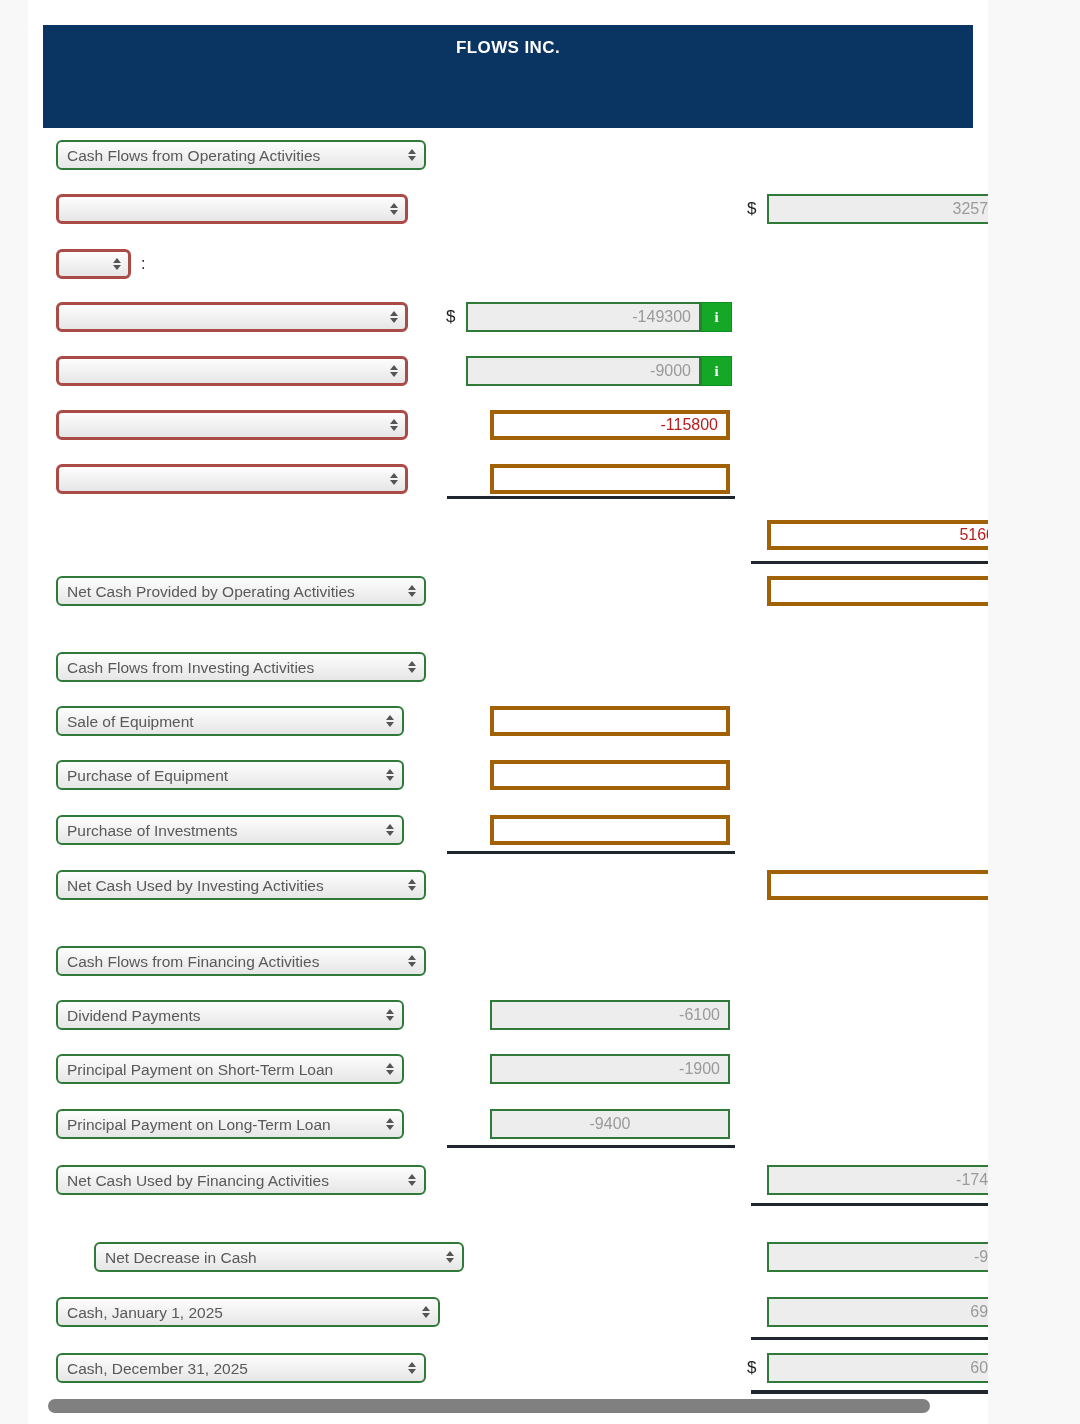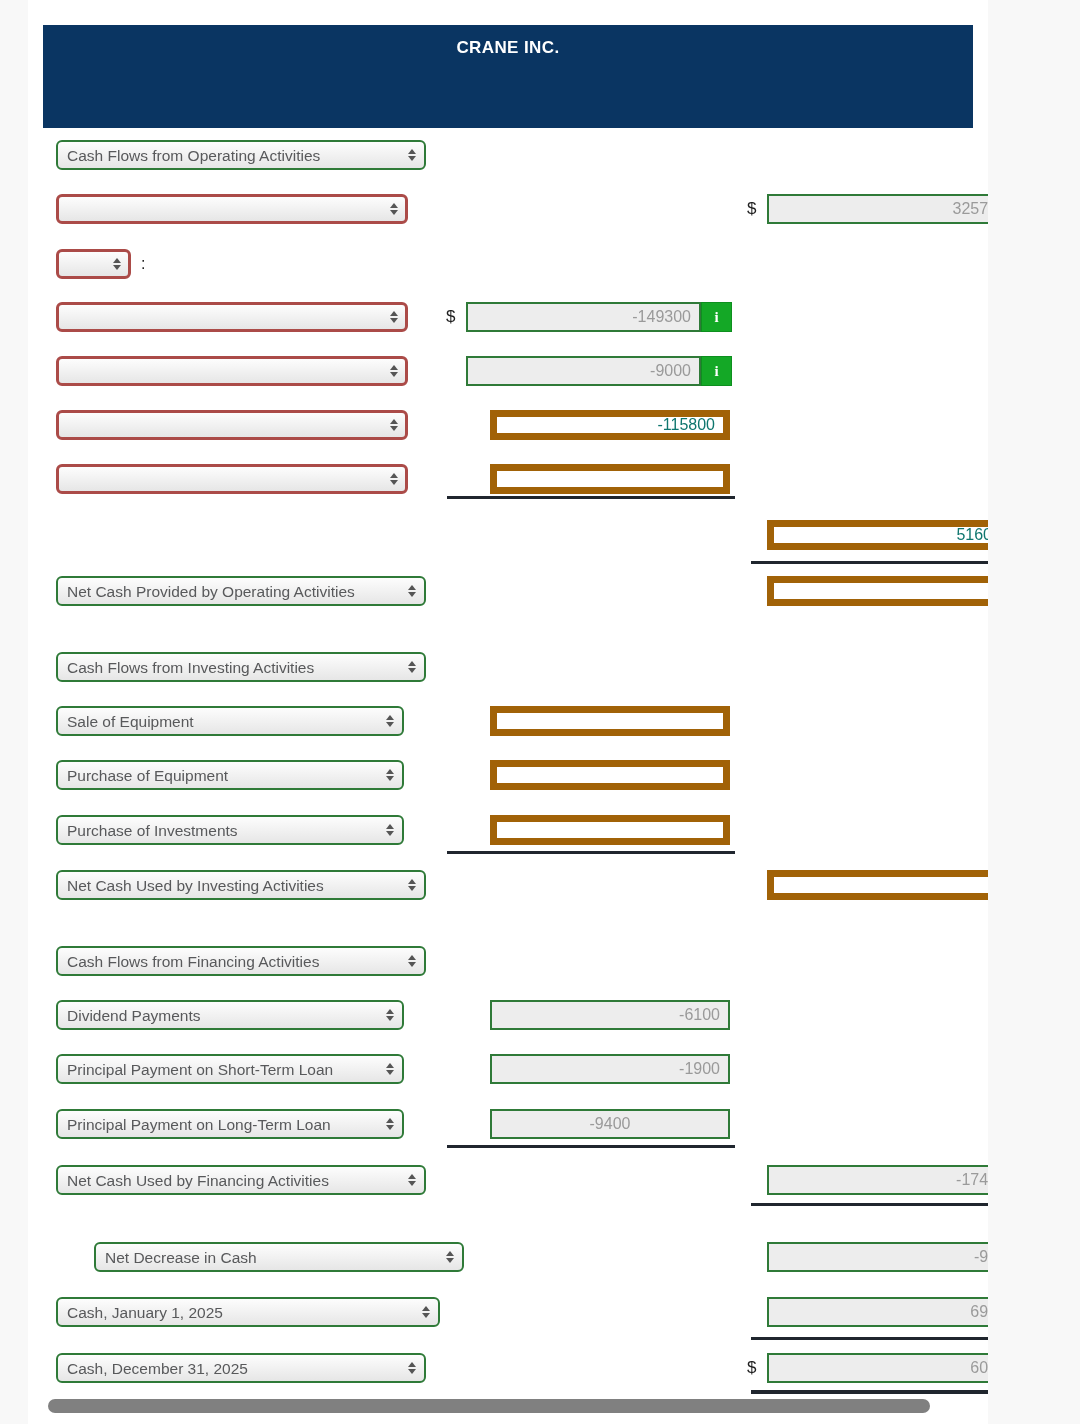--- a/index.html
+++ b/index.html
@@ -82,22 +82,22 @@
     text-align: right;
     height: 30px;
     padding: 0 8px;
     outline: none;
     background: #ededed;
     color: #9a9a9a;
     border: 2px solid #2f7a38;
   }
   input.amt.editable {
     background: #ffffff;
-    color: #0f766e;
-    border: 7px solid #a16207;
+    color: #b91c1c;
+    border: 4px solid #a16207;
   }
   .dollar {
     position: absolute;
     font-size: 17px;
     color: #1f1f1f;
     font-family: "Liberation Sans", sans-serif;
   }
   .info-btn {
     position: absolute;
     width: 31px; height: 30px;
@@ -135,21 +135,21 @@
     cursor: pointer;
   }
 </style>
 </head>
 <body>
 
 <div id="screen">
   <div id="page">
 
     <div class="banner">
-      <div class="banner-line l1">CRANE INC.</div>
+      <div class="banner-line l1">FLOWS INC.</div>
     </div>
 
     <div id="rules-layer">
         <div class="rule" style="left: 419px; top: 496px; width: 288px;"></div>
         <div class="rule" style="left: 723px; top: 561px; width: 250px;"></div>
         <div class="rule" style="left: 419px; top: 851px; width: 288px;"></div>
         <div class="rule" style="left: 419px; top: 1145px; width: 288px;"></div>
         <div class="rule" style="left: 723px; top: 1203px; width: 250px;"></div>
         <div class="rule" style="left: 723px; top: 1337px; width: 250px;"></div>
         <div class="rule dbl" style="left: 723px; top: 1390px; width: 250px;"></div>

